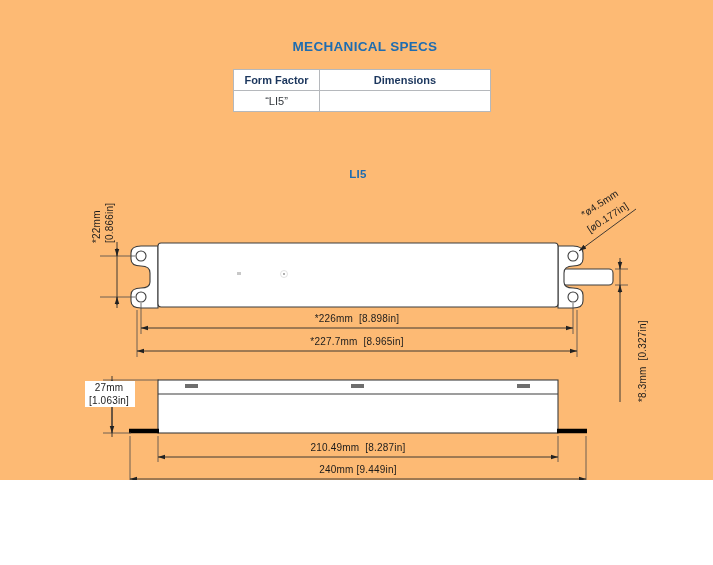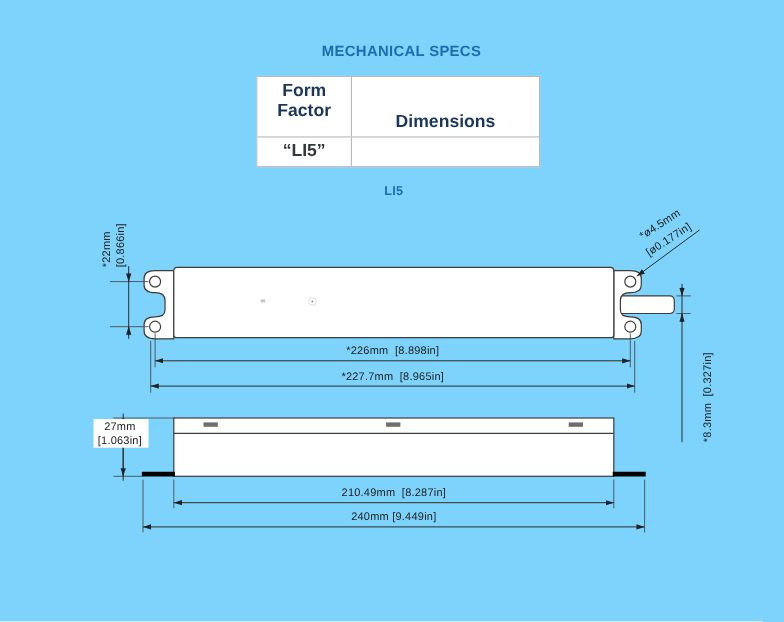--- a/index.html
+++ b/index.html
@@ -1,33 +1,33 @@
 <!DOCTYPE html>
 <html><head>
 <meta charset="utf-8">
 <style>
   html,body{margin:0;padding:0;background:#fff;}
   #stage{
-    position:relative;width:713px;height:565px;background:#7dd3fc;
+    position:relative;width:713px;height:480px;background:#fdba74;
     font-family:"Liberation Sans", sans-serif;overflow:hidden;
   }
   .page-title{
     position:absolute;left:0;top:39px;width:730px;text-align:center;
     font-size:13.5px;font-weight:bold;letter-spacing:.3px;color:#1e6cb0;
   }
   .spec-table{
     position:absolute;left:233px;top:69px;width:256px;
-    border:1px solid #b5b8bc;font-size:16px;color:#33383d;background:#fff;
+    border:1px solid #b5b8bc;font-size:11px;color:#33383d;background:#fff;
   }
   .spec-row{display:flex;}
   .spec-row > div{
-    padding:4px 4px;text-align:center;box-sizing:border-box;font-weight:bold;
+    padding:4px 4px;text-align:center;box-sizing:border-box;
   }
   .spec-col-ff{width:86px;border-right:1px solid #b5b8bc;}
-  .spec-col-dim{flex:1;margin-top:28px;}
+  .spec-col-dim{flex:1;}
   .spec-head{border-bottom:1px solid #b5b8bc;}
   .spec-head > div{font-weight:bold;color:#1b365d;}
   .drawing-label{
     position:absolute;left:0;top:168px;width:716px;text-align:center;
     font-size:11.5px;font-weight:bold;color:#1e6cb0;letter-spacing:.3px;
   }
   svg{position:absolute;left:0;top:0;}
   .ln{stroke:#3d3d3d;stroke-width:1.1;fill:none;}
   .lnf{stroke:#3d3d3d;stroke-width:1.1;fill:#ffffff;}
   .ext{stroke:#4a4a4a;stroke-width:.8;fill:none;}

